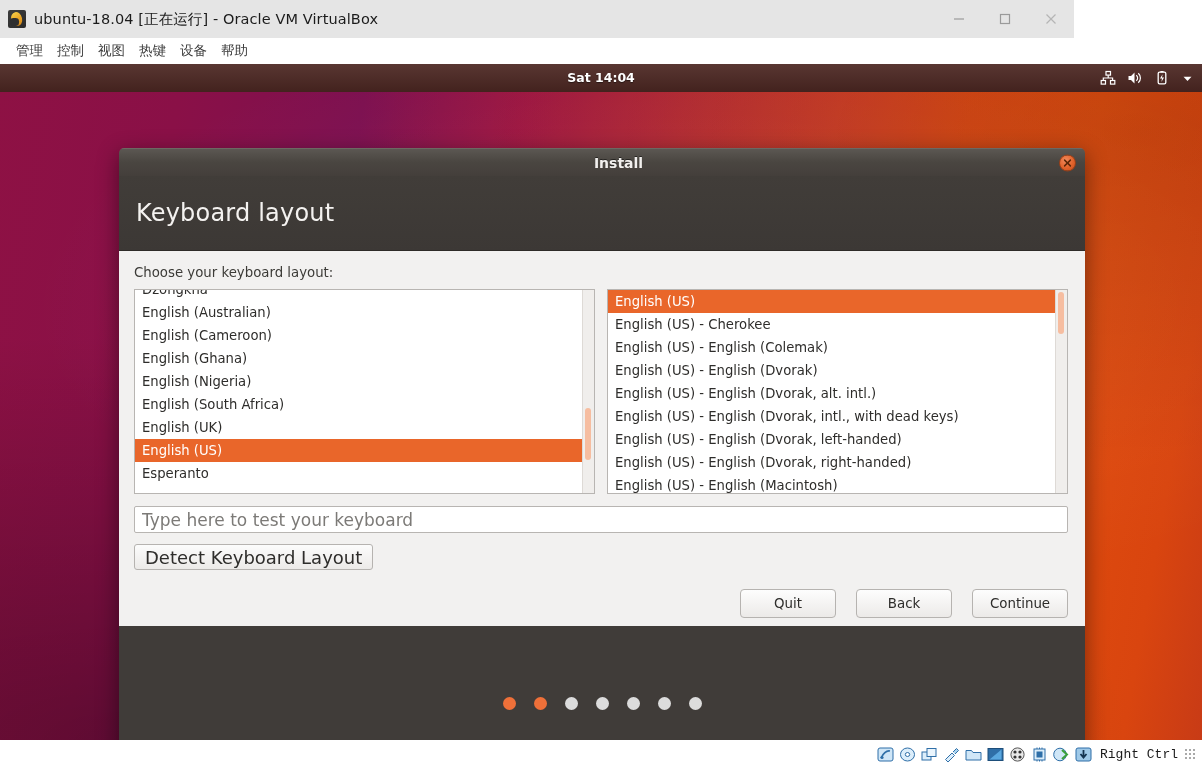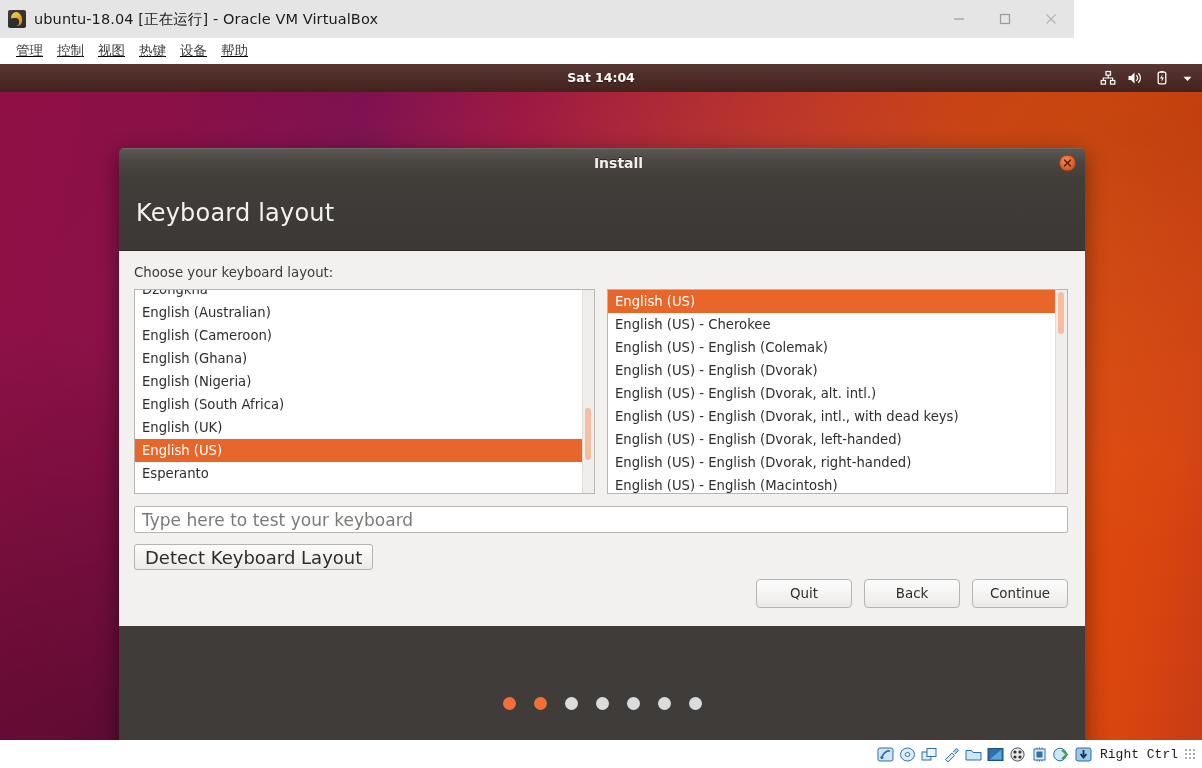--- a/index.html
+++ b/index.html
@@ -44,21 +44,21 @@
     position: absolute; right: 0; top: 0; height: 38px;
     display: flex; align-items: center;
   }
   .win-btn {
     width: 46px; height: 38px; display: flex; align-items: center; justify-content: center;
   }
   .win-btn svg { display: block; }
 
   .vbox-menubar {
     position: absolute; left: 0; top: 38px; width: 1202px; height: 26px;
-    background: #ffffff; display: flex; align-items: center; padding-left: 9px; text-decoration: underline;
+    background: #ffffff; display: flex; align-items: center; padding-left: 9px;
   }
   .menu-item {
     font-size: 13.5px; color: #3c3c3c; padding: 2px 7px; white-space: nowrap;
     font-family: "DejaVu Sans", "Liberation Sans", sans-serif;
   }
 
   
   .guest {
     position: absolute; left: 0; top: 64px; width: 1202px; height: 676px;
     overflow: hidden;
@@ -213,22 +213,22 @@
     padding: 0 10px;
     font-size: 18px; color: #2e2d2b;
     background: linear-gradient(180deg,#fcfcfc 0%, #eceae8 100%);
     border: 1px solid #b6b3b0;
     border-radius: 3px;
     font-family: "DejaVu Sans", "Liberation Sans", sans-serif;
     cursor: pointer;
   }
 
   .action-row {
-    position: absolute; right: 17px; bottom: 18px;
-    display: flex; gap: 12px;
+    position: absolute; right: 17px; bottom: 8px;
+    display: flex; gap: 20px;
   }
   .action-btn {
     width: 96px; height: 29px;
     font-size: 13.4px; color: #2e2d2b;
     background: linear-gradient(180deg,#fdfdfd 0%, #eceae8 100%);
     border: 1px solid #b6b3b0;
     border-radius: 4px;
     font-family: "DejaVu Sans", "Liberation Sans", sans-serif;
     cursor: pointer;
   }

